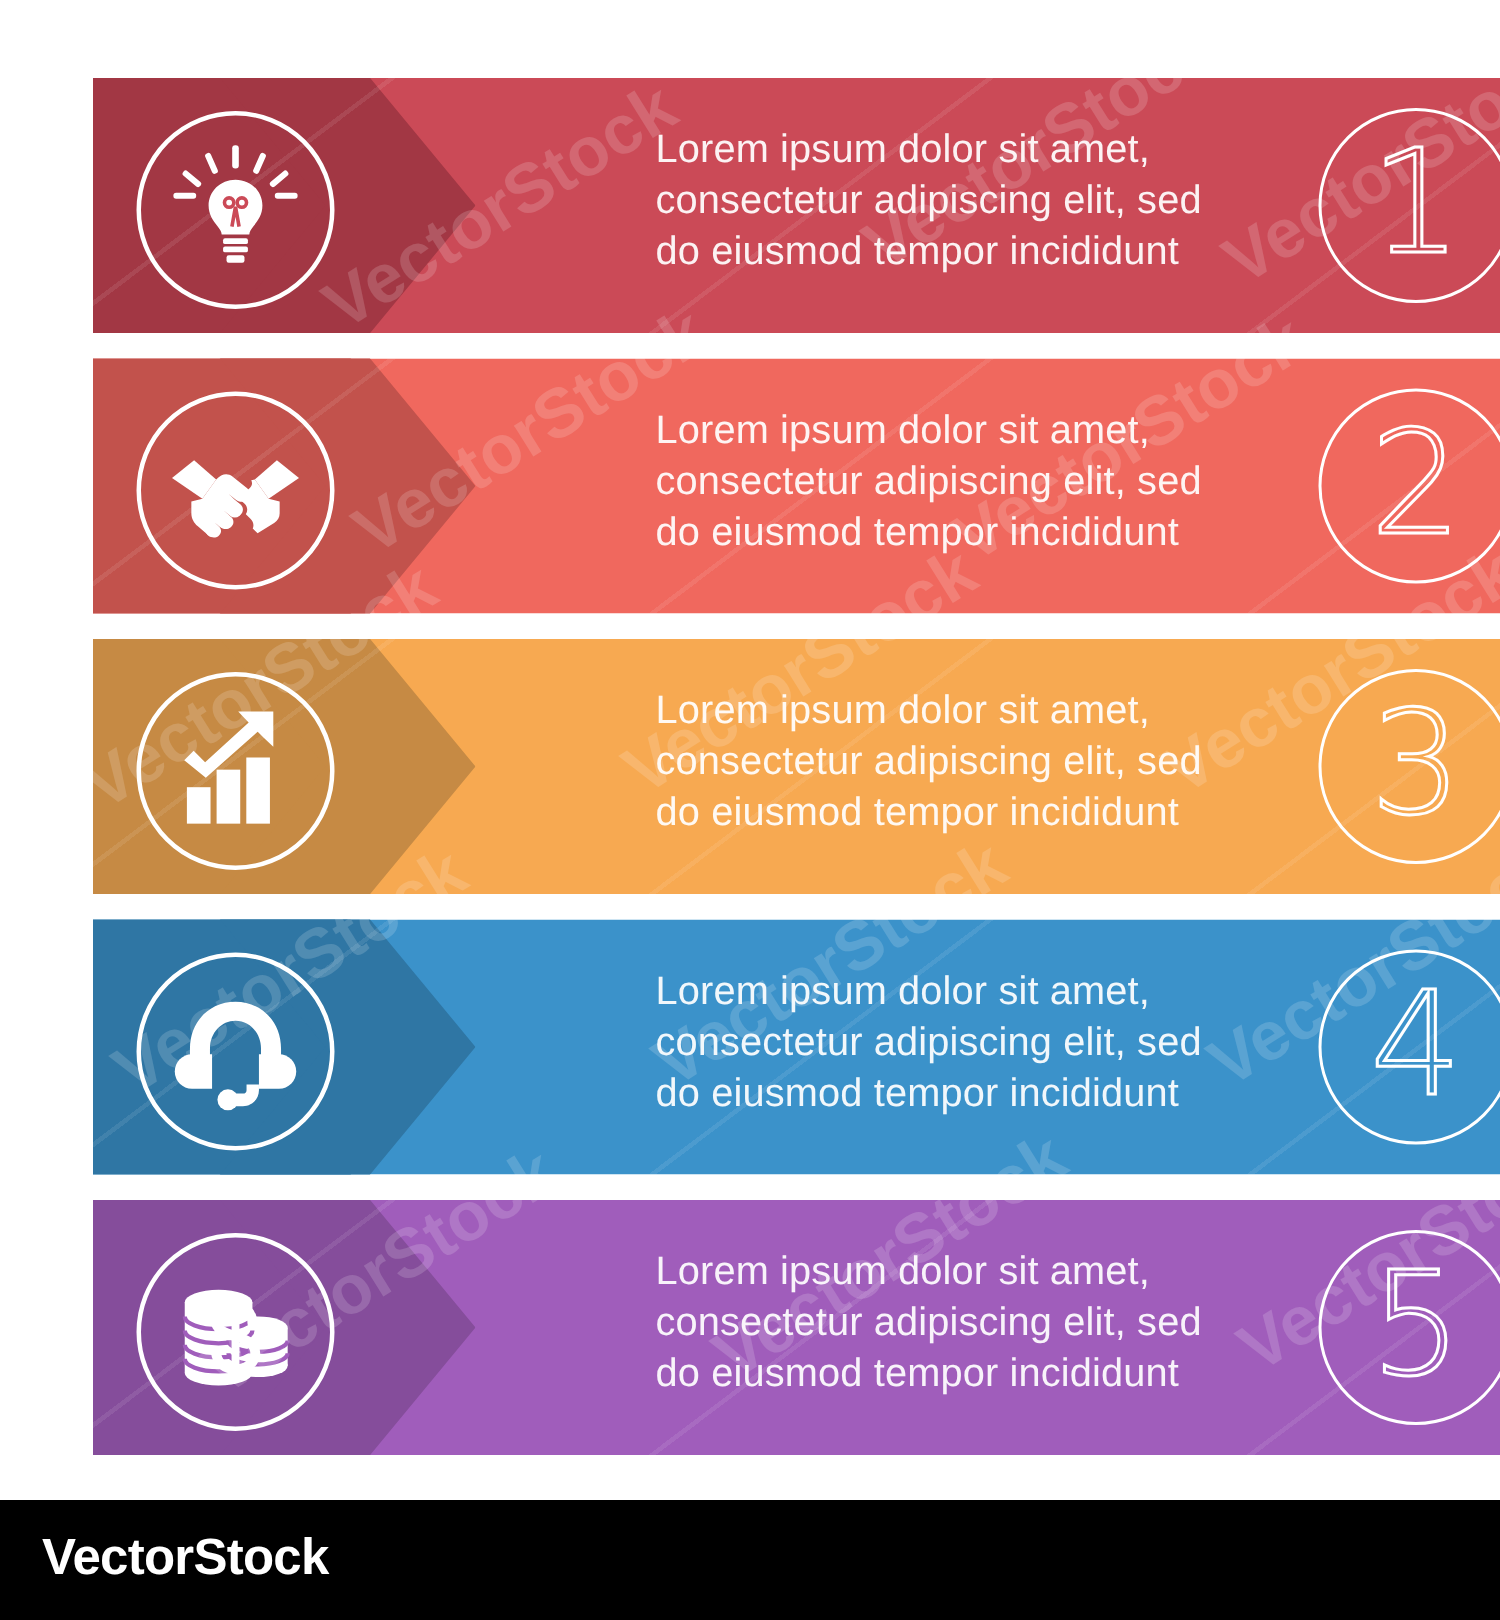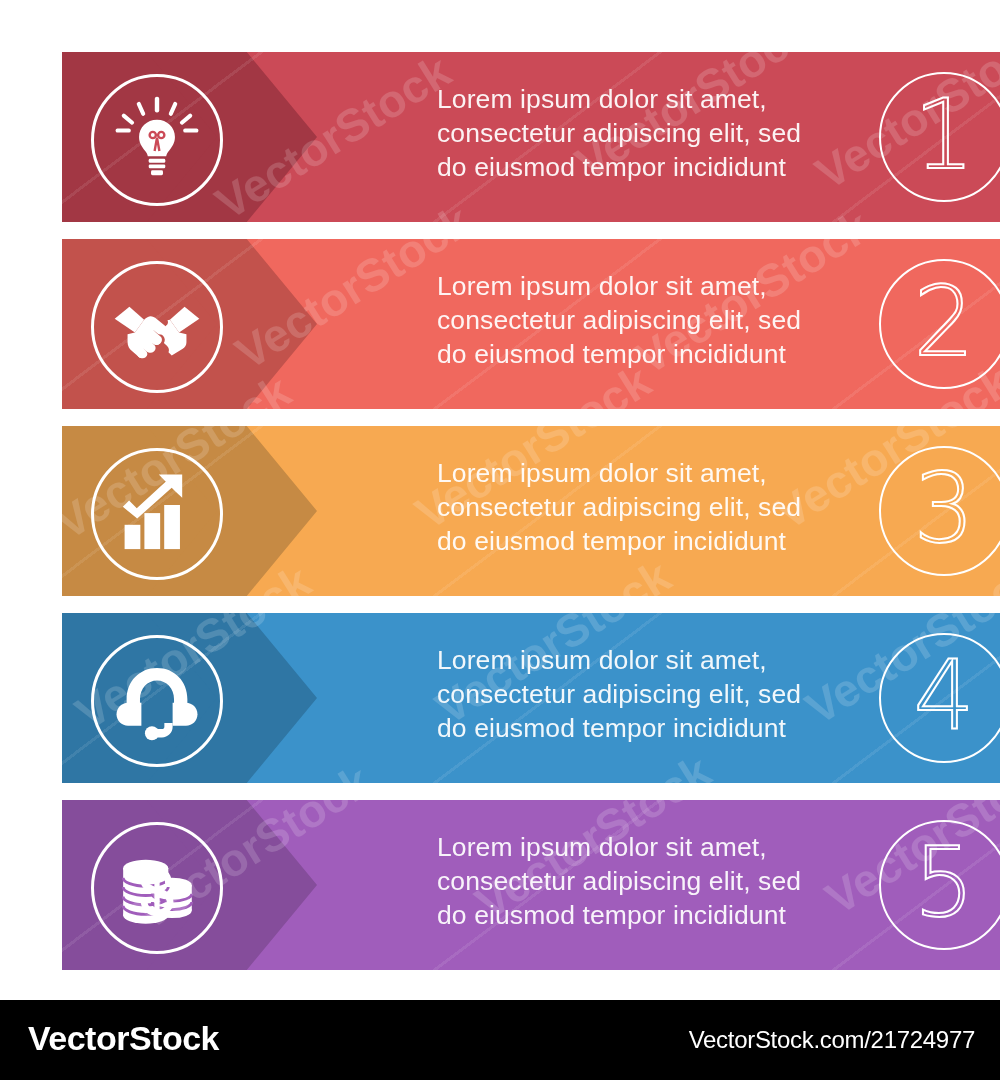--- a/index.html
+++ b/index.html
@@ -364,14 +364,13 @@
     <div class="stamp" style="left:790px;  top:615px;">VectorStock</div>
     <div class="stamp" style="left:120px;  top:820px;">VectorStock</div>
     <div class="stamp" style="left:460px;  top:810px;">VectorStock</div>
     <div class="stamp" style="left:810px;  top:805px;">VectorStock</div>
   </div>
 
 </div>
 
 <div id="watermark-bar">
   <div class="wm-logo">VectorStock</div>
-  <div class="wm-url">VectorStock.com/21724977</div>
 </div>
 
 </body></html>

